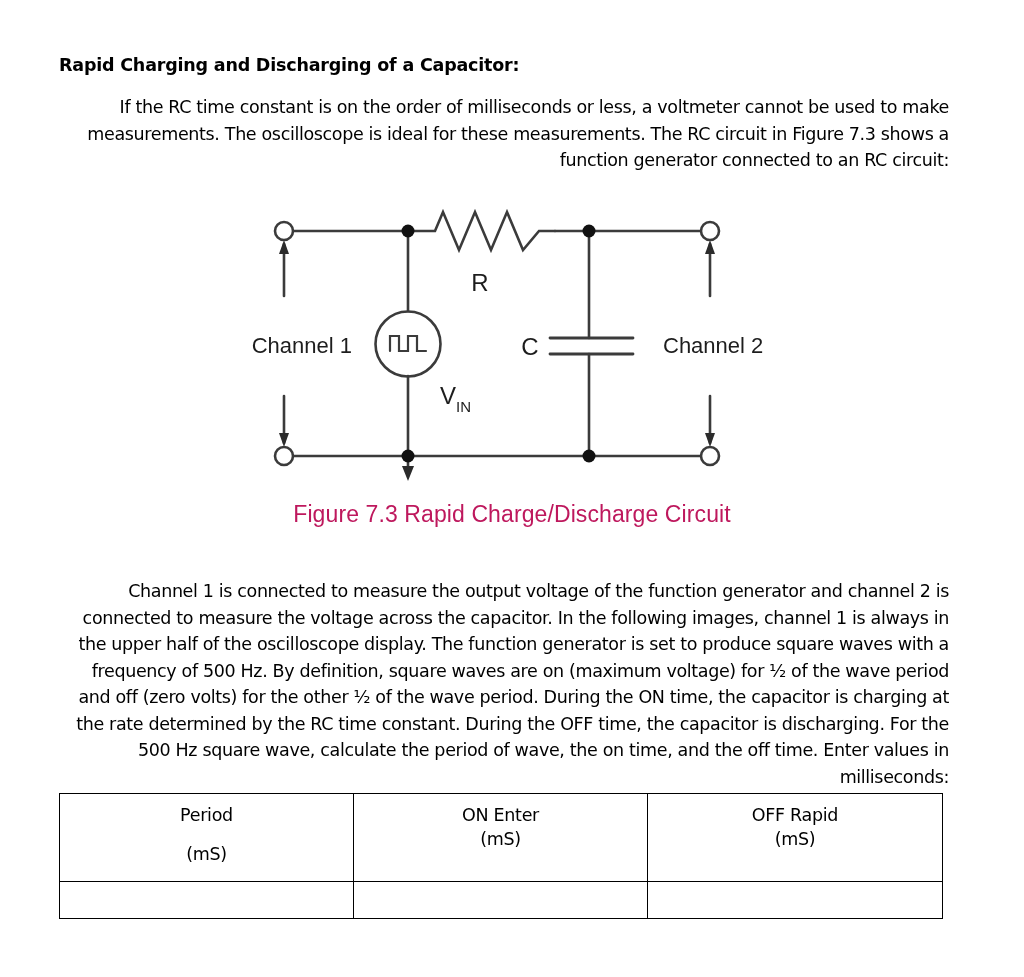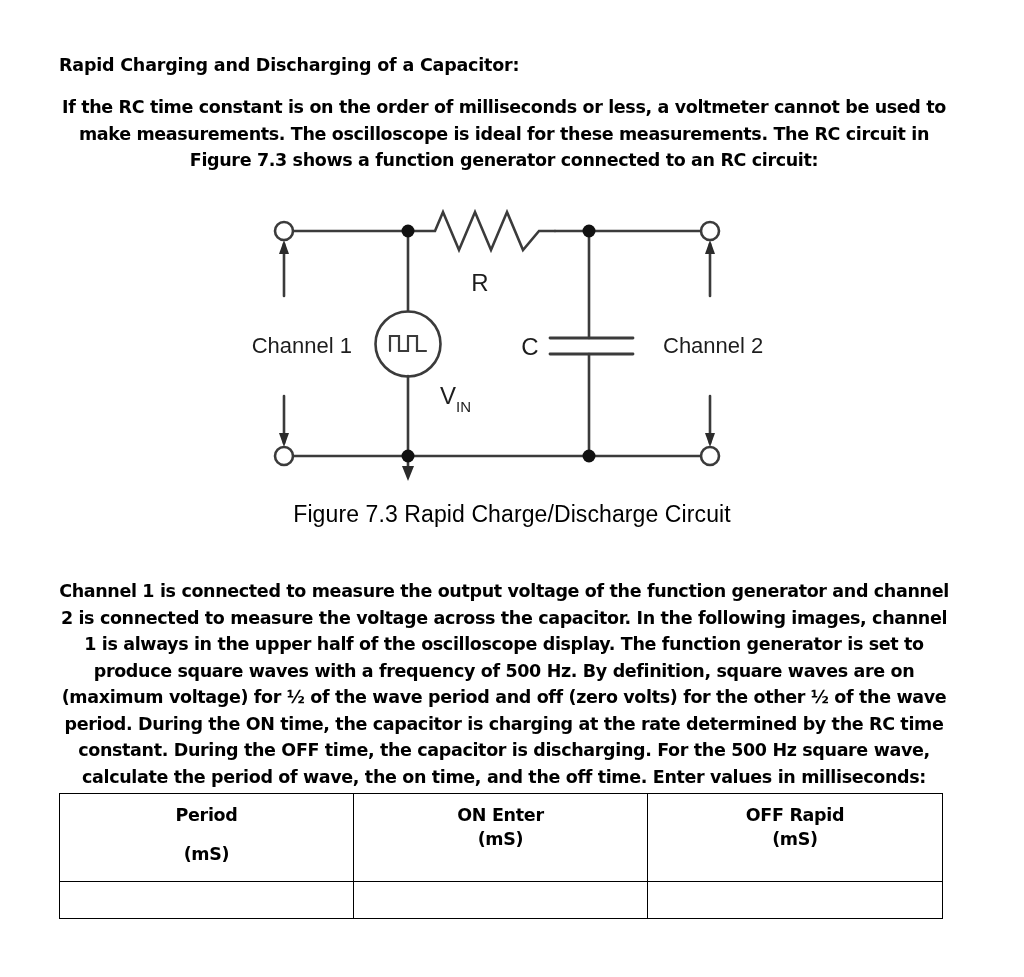--- a/index.html
+++ b/index.html
@@ -36,23 +36,22 @@
     letter-spacing: -0.2px;
     line-height: 1.25;
   }
 
   .doc-para {
     position: absolute;
     font-family: "DejaVu Sans", sans-serif;
     font-size: 17.5px;
     line-height: 26.5px;
     letter-spacing: -0.35px;
-    text-align: center;
+    text-align: right;
     white-space: pre-wrap;
-    font-weight: bold;
   }
 
   #intro-para {
     left: 59px;
     top: 78px;
     width: 890px;
   }
 
   #body-para {
     left: 59px;
@@ -76,21 +75,21 @@
     height: 300px;
   }
   .figure-caption {
     position: absolute;
     left: 0;
     top: 305px;
     width: 1024px;
     text-align: center;
     font-family: "Liberation Sans", sans-serif;
     font-size: 23px;
-    color: #000000;
+    color: #be185d;
     letter-spacing: 0.1px;
   }
 
   .circ-label {
     font-family: "Liberation Sans", sans-serif;
     font-size: 22px;
     fill: #1d1d1d;
   }
   .circ-label-small {
     font-family: "Liberation Sans", sans-serif;
@@ -117,21 +116,20 @@
     text-align: center;
     vertical-align: top;
     font-family: "DejaVu Sans", sans-serif;
     font-size: 17.5px;
     letter-spacing: -0.3px;
     padding: 0;
   }
   .data-table .head-cell {
     height: 78px;
     padding-top: 9px;
-    font-weight: bold;
   }
   .data-table .value-cell {
     height: 36px;
   }
   .hdr-line1 { display: block; line-height: 24px; }
   .hdr-line2 { display: block; line-height: 24px; }
   .hdr-gap   { display: block; height: 15px; }
   .col-a { width: 293px; }
   .col-b { width: 293px; }
   .col-c { width: 294px; }

